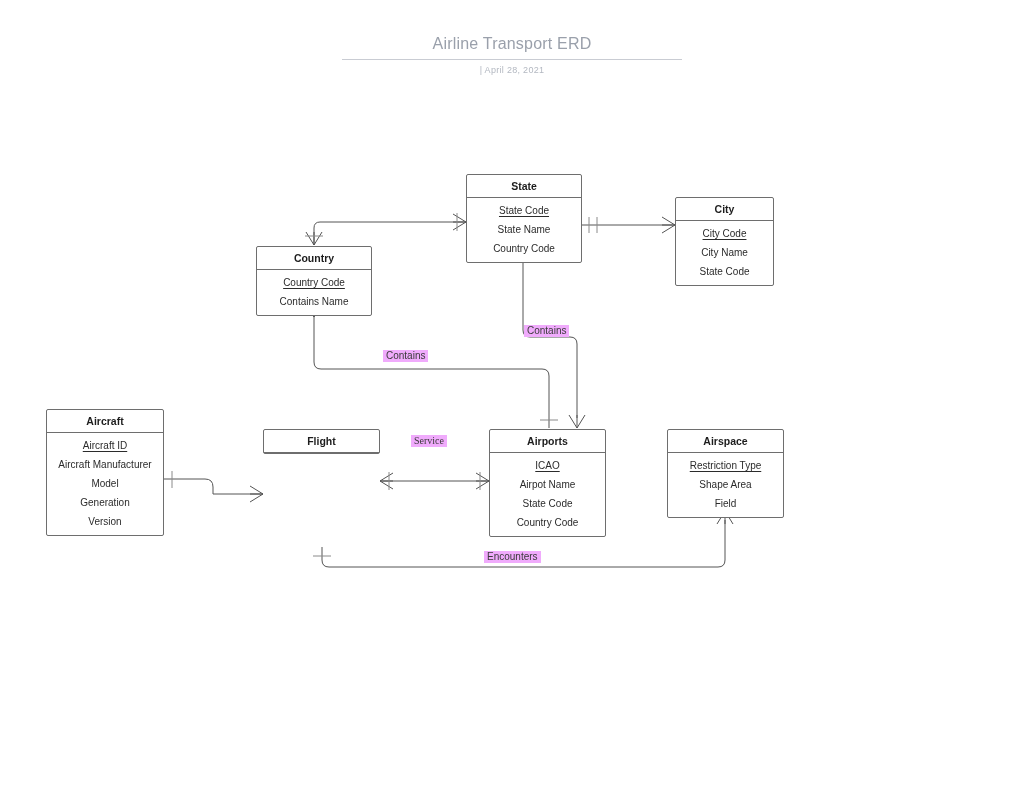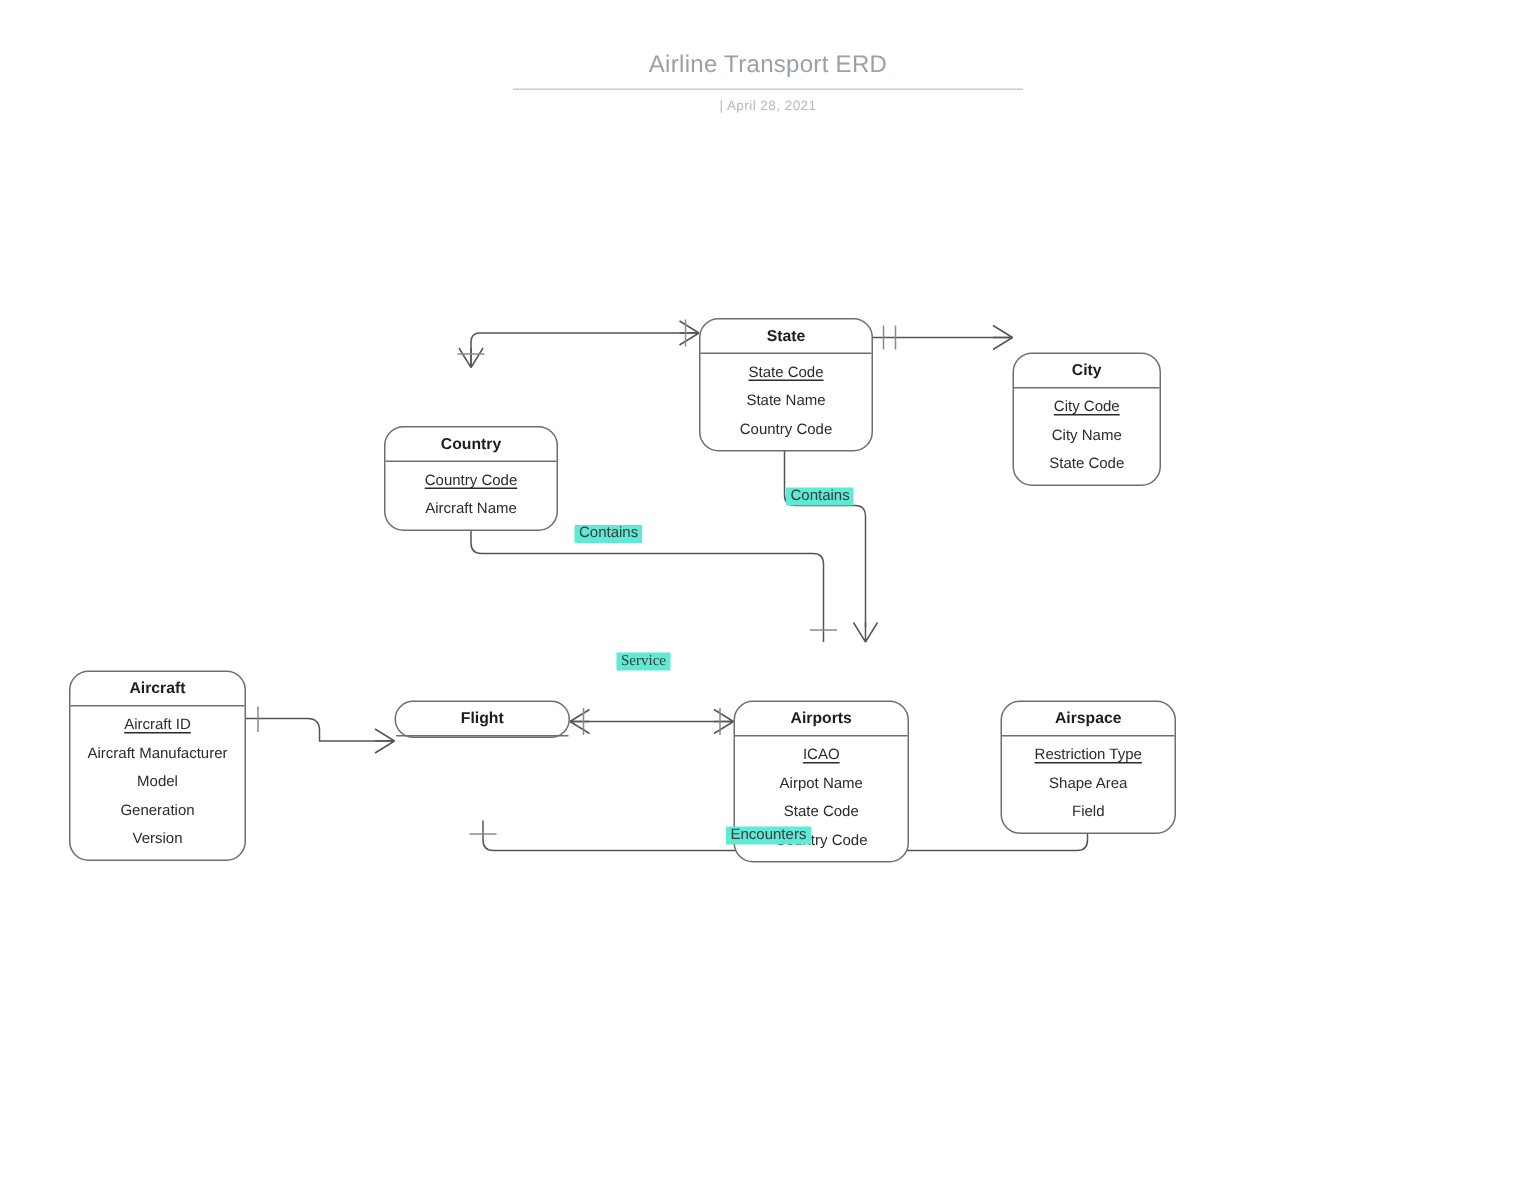--- a/index.html
+++ b/index.html
@@ -61,24 +61,23 @@
     width: 1024px;
     height: 791px;
     pointer-events: none;
   }
 
   
   .entity {
     position: absolute;
     background: #ffffff;
     border: 1px solid #6e6e6e;
-    border-radius: 13px;
+    border-radius: 2px;
     box-sizing: border-box;
     z-index: 5;
-    margin-top: 38px;
   }
   .entity-title {
     font-size: 10.5px;
     font-weight: bold;
     text-align: center;
     color: #1d1d1d;
     padding: 5px 4px 5px 4px;
     border-bottom: 1px solid #6e6e6e;
     line-height: 12px;
   }
@@ -97,21 +96,21 @@
     text-decoration: underline;
     text-underline-offset: 2px;
   }
 
   
   .rel-label {
     position: absolute;
     font-size: 10px;
     color: #3a3a3a;
     white-space: nowrap;
-    background: #5eead4;
+    background: #f0abfc;
     padding: 0 3px;
     z-index: 6;
     line-height: 12px;
   }
 </style>
 </head>
 <body>
 
 <div id="header">
   <div id="doc-title">Airline Transport ERD</div>
@@ -182,21 +181,21 @@
       <div class="attr pk">City Code</div>
       <div class="attr">City Name</div>
       <div class="attr">State Code</div>
     </div>
   </div>
 
   <div class="entity" style="left:256px; top:246px; width:116px;">
     <div class="entity-title">Country</div>
     <div class="attrs">
       <div class="attr pk">Country Code</div>
-      <div class="attr">Aircraft Name</div>
+      <div class="attr">Contains Name</div>
     </div>
   </div>
 
   <div class="entity" style="left:46px; top:409px; width:118px;">
     <div class="entity-title">Aircraft</div>
     <div class="attrs">
       <div class="attr pk">Aircraft ID</div>
       <div class="attr">Aircraft Manufacturer</div>
       <div class="attr">Model</div>
       <div class="attr">Generation</div>

